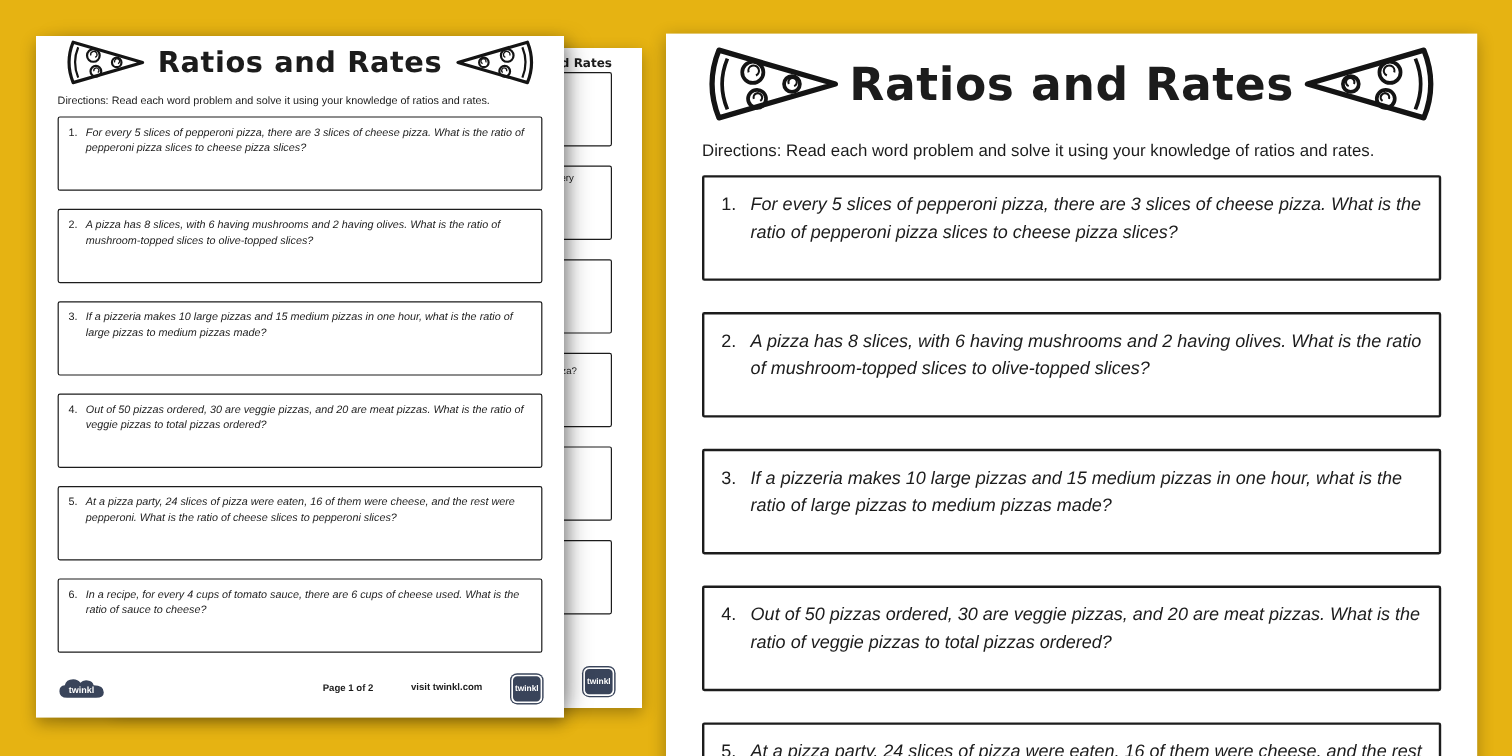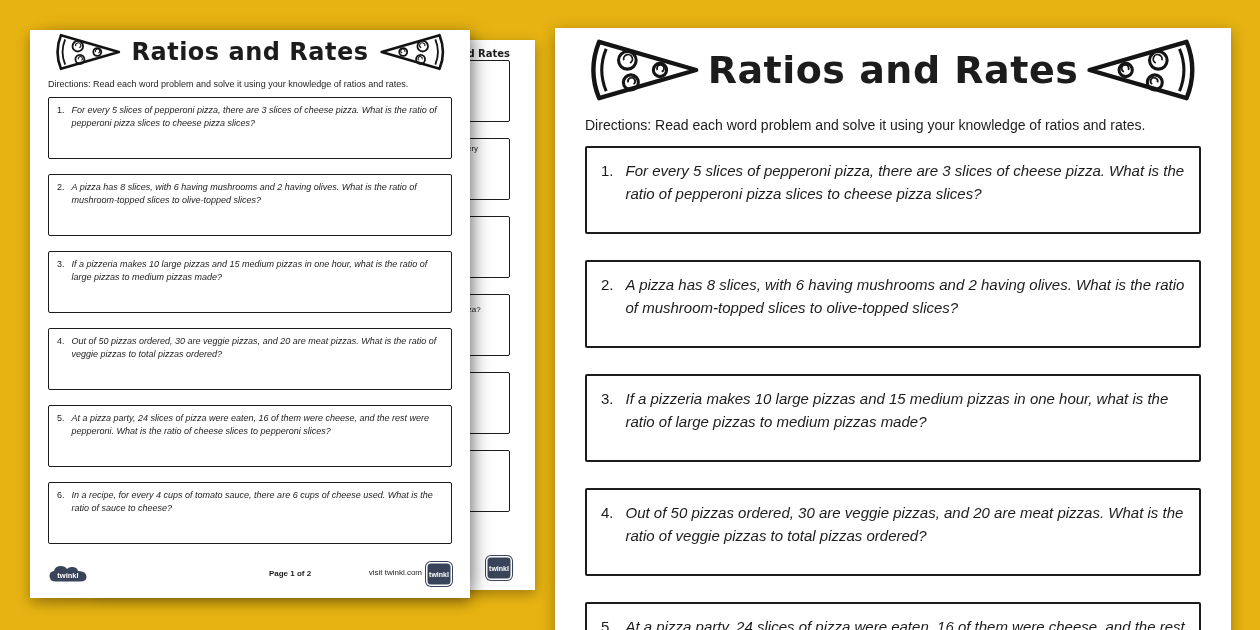--- a/index.html
+++ b/index.html
@@ -83,21 +83,21 @@
   .problem-num { white-space:nowrap; }
   .problem-text { flex:1;font-style:italic; }
 
   
   .ws-footer { position:absolute; left:18px; right:18px; bottom:12px; height:26px; }
   .footer-logo { position:absolute; left:0; bottom:1px; }
   .page-label {
     position:absolute; left:50%; transform:translateX(-50%);
     bottom:8px; font-size:8px; font-weight:bold;margin-left:40px;
   }
-  .visit-label { position:absolute; right:30px; bottom:9px; font-size:8px; font-weight:normal; }
+  .visit-label { position:absolute; right:50px; bottom:9px; font-size:8px; font-weight:bold; }
   .ws-footer .badge { position:absolute; right:0; bottom:0; }
   .badge {
     width:26px; height:24px; background:#39445a; border-radius:5px;
     box-shadow:inset 0 0 0 1.5px #ffffff, 0 0 0 1px #39445a;
     display:flex; align-items:center; justify-content:center;
   }
   .badge-brand { color:#fff; font-size:7px; font-weight:bold; }
 
   .svg-defs { position:absolute; width:0; height:0; overflow:hidden; }
 </style>

